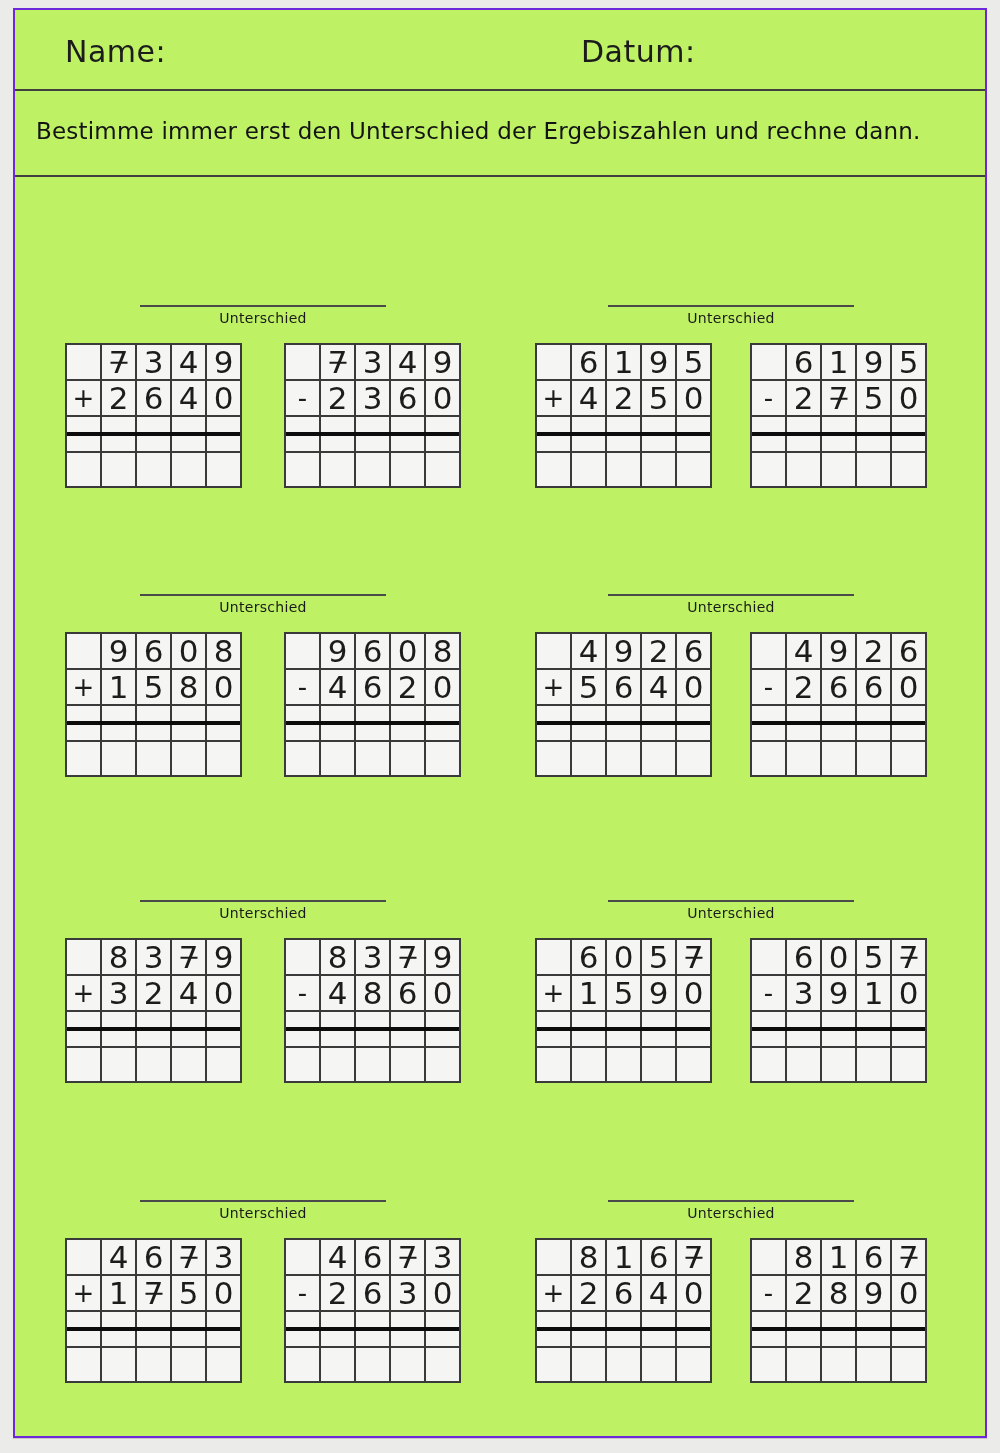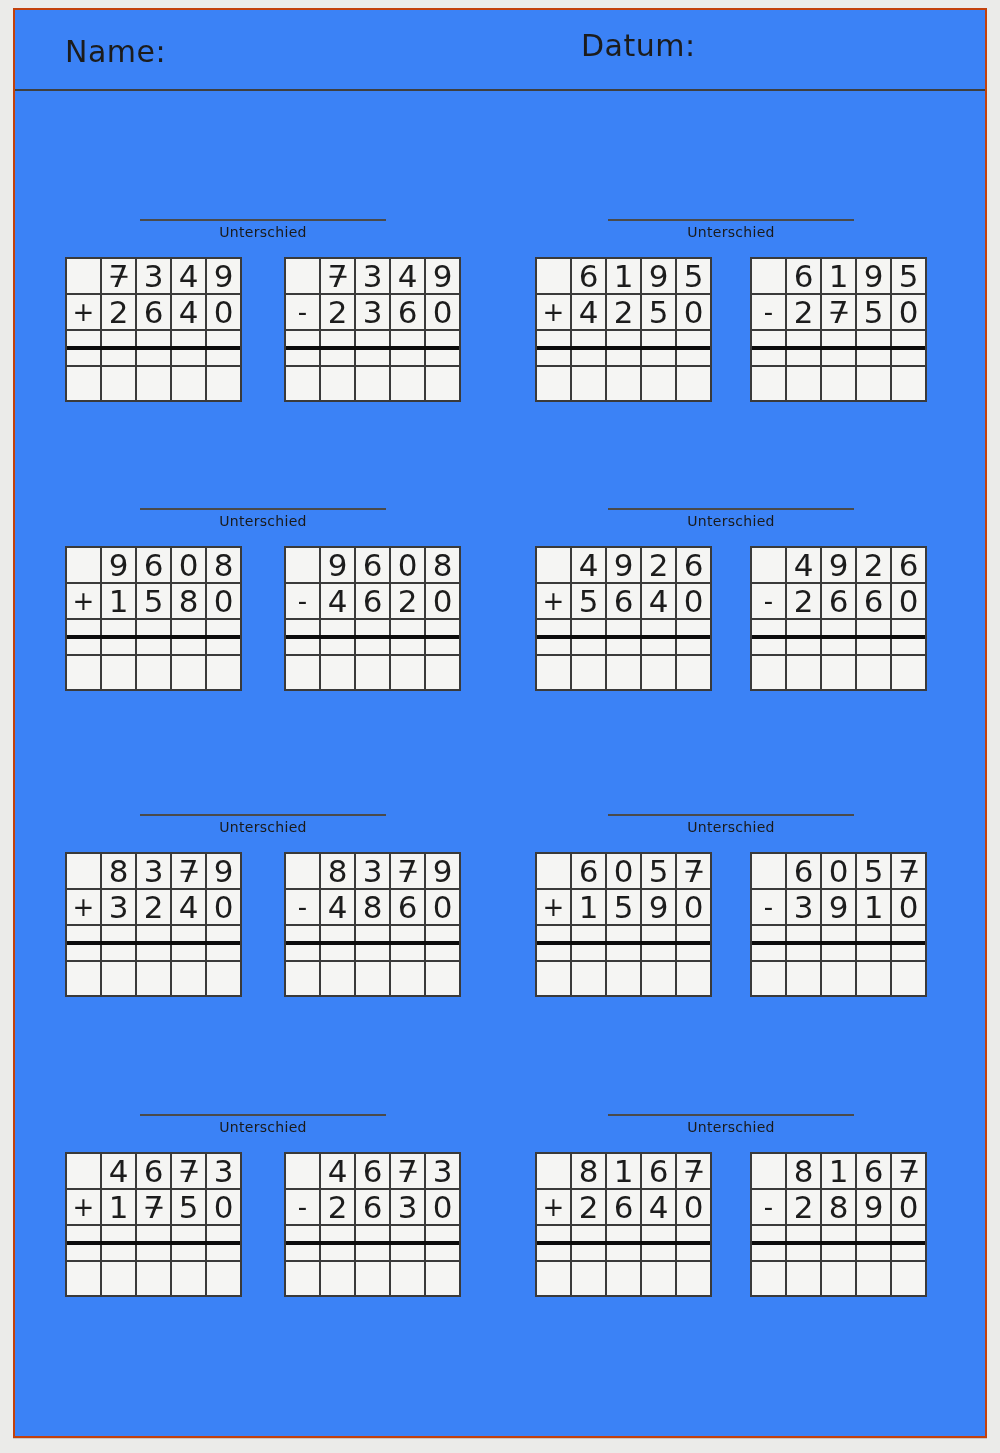--- a/index.html
+++ b/index.html
@@ -6,36 +6,36 @@
     margin: 0; padding: 0;
     width: 1000px; height: 1453px;
     background: #ebebe9;
     font-family: "DejaVu Sans", sans-serif;
     overflow: hidden;
   }
   .page {
     position: absolute;
     left: 13px; top: 8px;
     width: 970px; height: 1426px;
-    border: 2px solid #c2410c;
-    background: #3b82f6;
+    border: 2px solid #6d28d9;
+    background: #bef264;
     box-shadow: 0 1px 0 #c9c9c7;
   }
   
   .header {
     position: relative;
     height: 79px;
     border-bottom: 2px solid #3f3f3f;
   }
   .name-label {
     position: absolute; left: 50px; top: 24px;
     font-size: 30px; color: #1c1c1c; letter-spacing: 0.5px;
   }
   .datum-label {
-    position: absolute; left: 566px; top: 18px;
+    position: absolute; left: 566px; top: 24px;
     font-size: 30px; color: #1c1c1c; letter-spacing: 0.5px;
   }
   
   .instruction-band {
     position: relative;
     height: 84px;
     border-bottom: 2px solid #3f3f3f;
   }
   .instruction-text {
     position: absolute; left: 21px; top: 27px;
@@ -92,20 +92,23 @@
 </head>
 <body>
 
 <div class="page">
 
   <div class="header">
     <span class="name-label">Name:</span>
     <span class="datum-label">Datum:</span>
   </div>
 
+  <div class="instruction-band">
+    <span class="instruction-text">Bestimme immer erst den Unterschied der Ergebiszahlen und rechne dann.</span>
+  </div>
 
   <div class="worksheet-body">
       <div class="prow" style="top: 92px;">
         <div class="pgroup g0">
           <div class="u-wrap">
             <div class="u-line"></div>
             <div class="u-label">Unterschied</div>
           </div>
           <div class="pair">
             <div class="pgrid">

